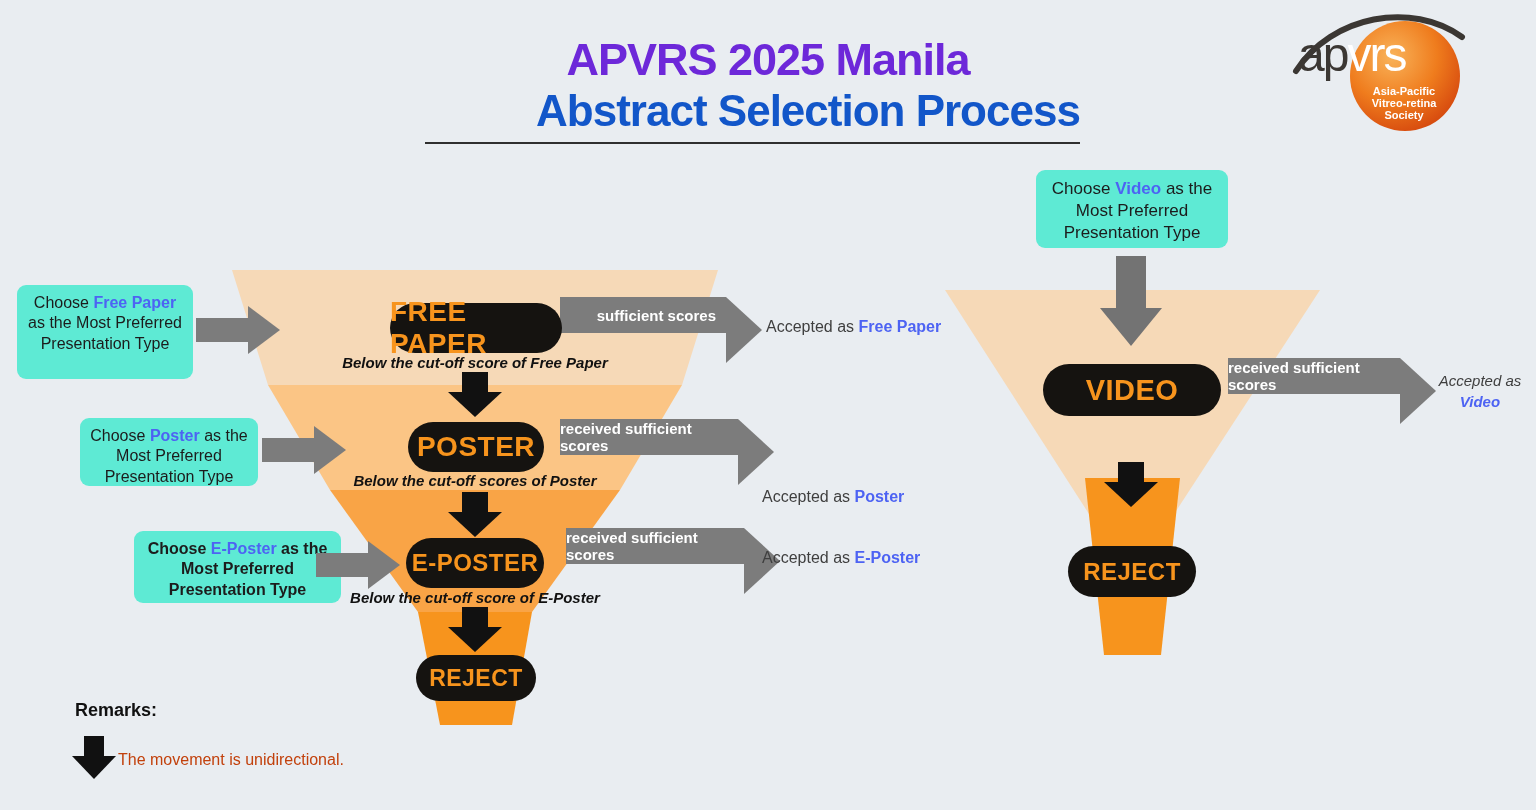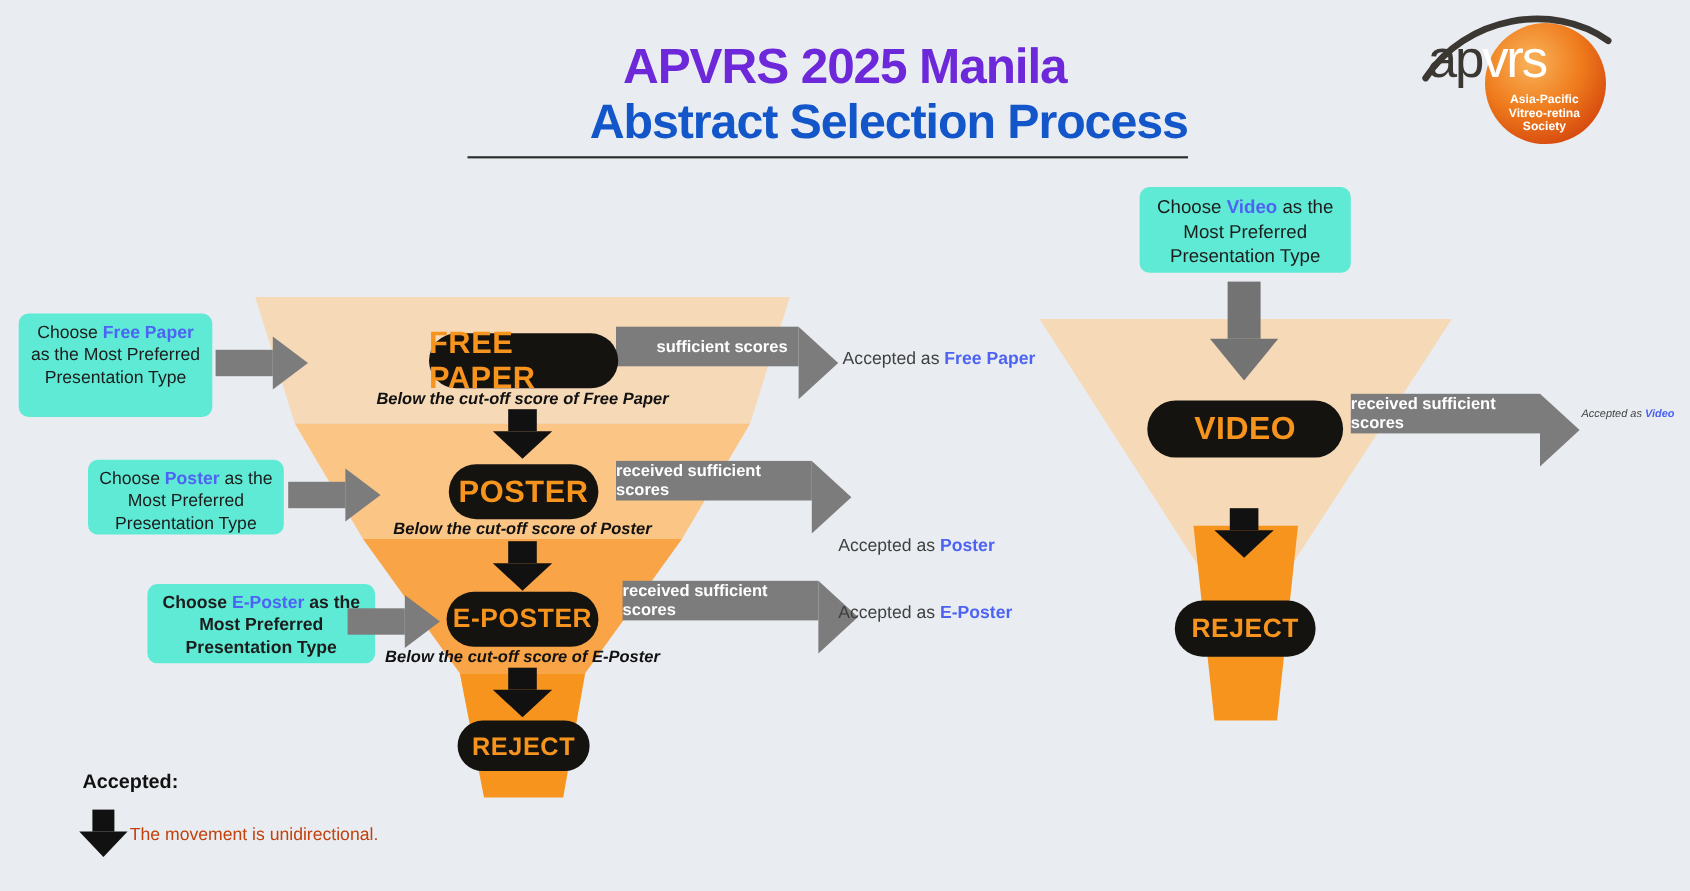--- a/index.html
+++ b/index.html
@@ -72,21 +72,21 @@
   .pill-reject-l{left:416px;top:655px;width:120px;height:46px;font-size:23px;}
   .pill-video{left:1043px;top:364px;width:178px;height:52px;font-size:29px;}
   .pill-reject-r{left:1068px;top:546px;width:128px;height:51px;font-size:24px;}
 
   
   .below-note{width:330px;text-align:center;font-size:15px;font-style:italic;font-weight:bold;color:#111;}
   .accepted{font-size:16px;white-space:nowrap;}
   .accepted .pre{color:#3f3f3f;}
   .accepted .type{color:#4d63f3;font-weight:bold;}
   .accepted-video{left:1430px;top:370px;width:100px;text-align:center;white-space:normal;
-    font-size:10px;font-style:italic;line-height:1.4;}
+    font-size:15px;font-style:italic;line-height:1.4;}
   .accepted-video .pre{color:#3f3f3f;}
   .accepted-video .type{color:#4d63f3;font-weight:bold;}
 
   
   .remarks-heading{left:75px;top:700px;font-size:18px;font-weight:bold;color:#111;}
   .remarks-note{left:118px;top:751px;font-size:16px;color:#c2410c;}
 </style>
 </head>
 <body>
 
@@ -174,21 +174,21 @@
 
 <div class="abs larrow" style="left:560px;top:419px;">
   <div class="lbody" style="width:178px;">received sufficient scores</div>
   <div class="lhead"></div>
 </div>
 <div class="abs pill pill-poster">POSTER</div>
 <div class="abs accepted" style="left:762px;top:444px;margin-top:44px;">
   <span class="pre">Accepted as</span>
   <span class="type">Poster</span>
 </div>
-<div class="abs below-note" style="left:310px;top:472px;">Below the cut-off score of Poster</div>
+<div class="abs below-note" style="left:310px;top:472px;">Below the cut-off scores of Poster</div>
 <div class="abs darrow black" style="left:448px;top:492px;">
   <div class="dstem"></div>
     <div class="dhead"></div>
 </div>
 
 <div class="abs larrow" style="left:566px;top:528px;">
   <div class="lbody" style="width:178px;">received sufficient scores</div>
   <div class="lhead"></div>
 </div>
 <div class="abs pill pill-eposter">E-POSTER</div>
@@ -224,18 +224,18 @@
 <div class="abs accepted-video">
   <span class="pre">Accepted as</span>
   <span class="type">Video</span>
 </div>
 <div class="abs darrow black" style="left:1104px;top:462px;">
   <div class="dstem"></div>
     <div class="dhead"></div>
 </div>
 <div class="abs pill pill-reject-r">REJECT</div>
 
-<div class="abs remarks-heading">Accepted:</div>
+<div class="abs remarks-heading">Remarks:</div>
 <div class="abs darrow black small" style="left:72px;top:736px;">
   <div class="dstem"></div>
     <div class="dhead"></div>
 </div>
 <div class="abs remarks-note">The movement is unidirectional.</div>
 
 </body></html>

